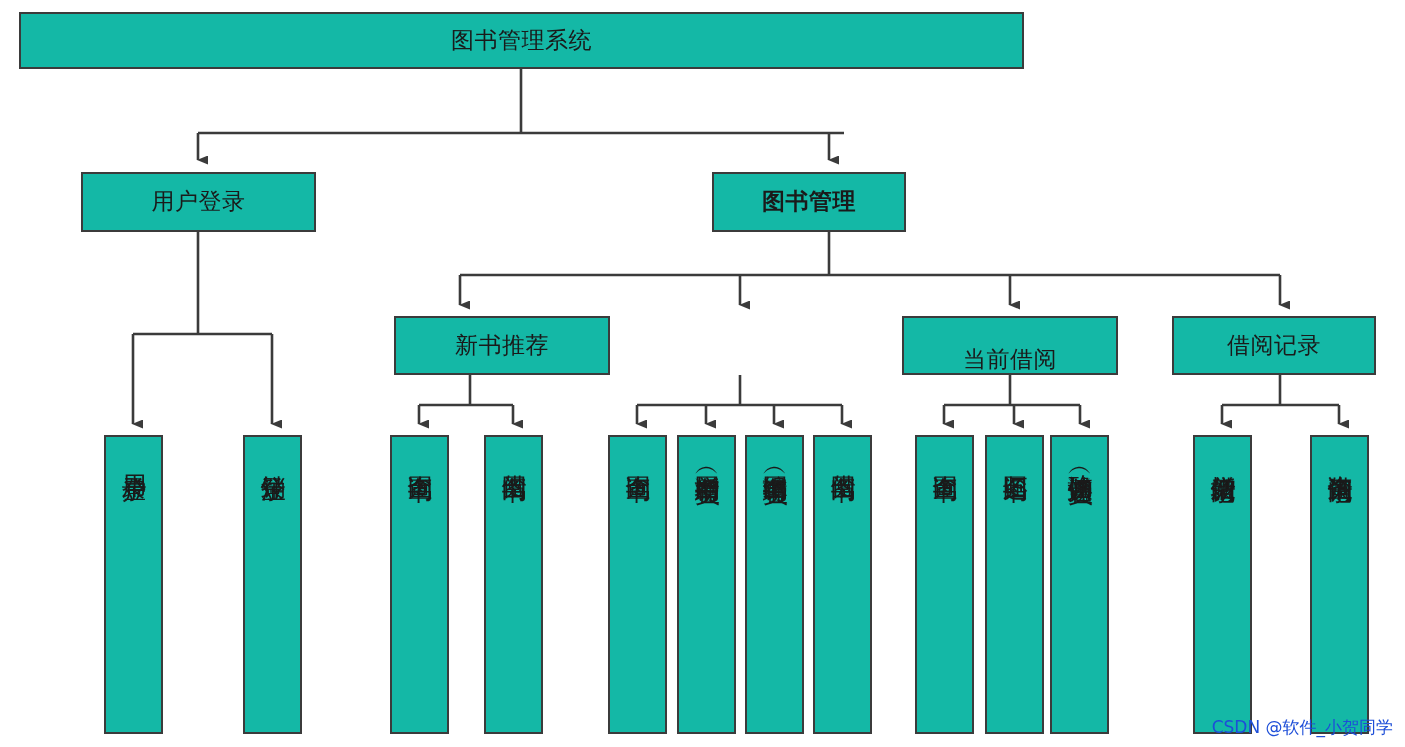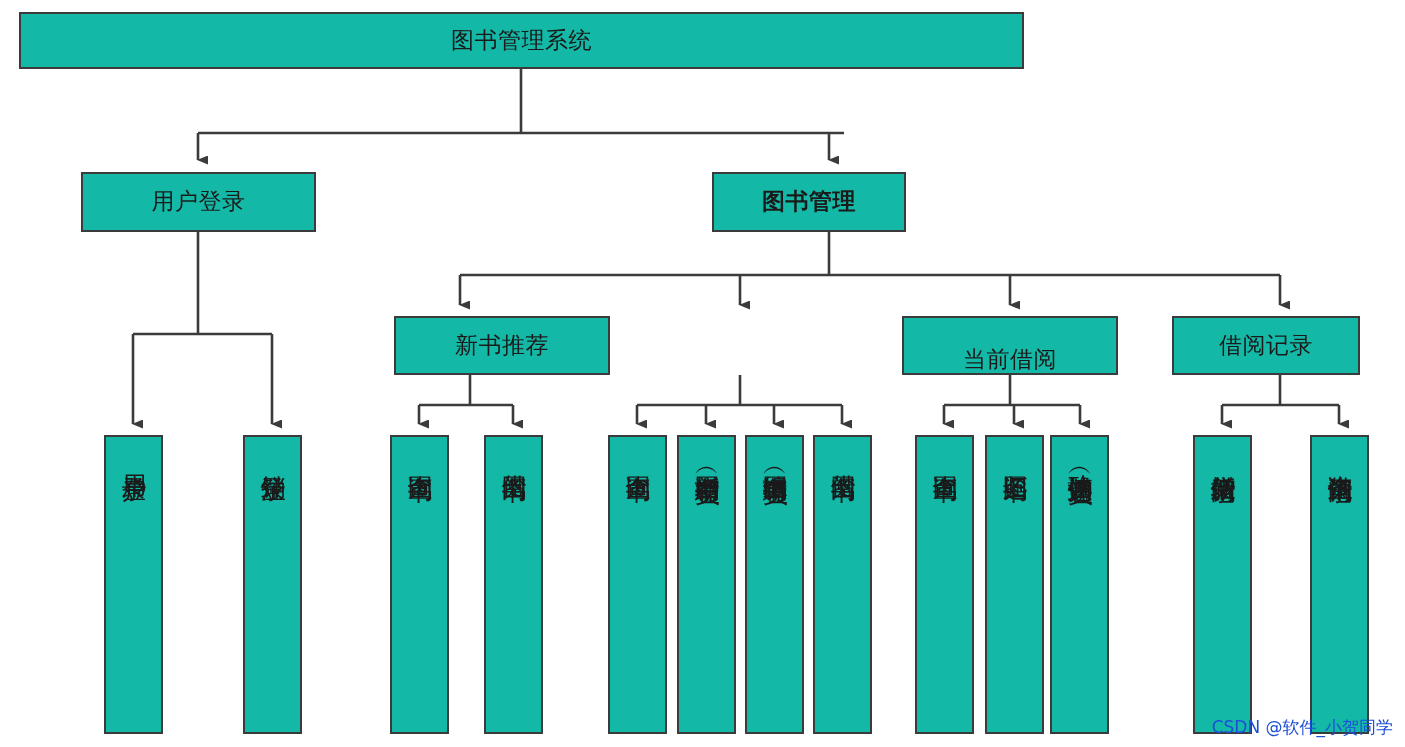--- a/index.html
+++ b/index.html
@@ -152,21 +152,21 @@
 
   <div class="node horizontal" style="left:362px; top:316px; width:216px; height:59px;margin-left:32px;">
     <span class="node-label">新书推荐</span>
   </div>
 
 
   <div class="node horizontal" style="left:902px; top:316px; width:216px; height:59px;align-items:flex-end;">
     <span class="node-label">当前借阅</span>
   </div>
 
-  <div class="node horizontal" style="left:1172px; top:316px; width:188px; height:59px;">
+  <div class="node horizontal" style="left:1172px; top:316px; width:204px; height:59px;">
     <span class="node-label">借阅记录</span>
   </div>
 
   <div class="node vertical" style="left:104px; top:435px; width:59px; height:299px;">
     <span class="node-label">用户登录</span>
   </div>
 
   <div class="node vertical" style="left:243px; top:435px; width:59px; height:299px;">
     <span class="node-label">注销登录</span>
   </div>

